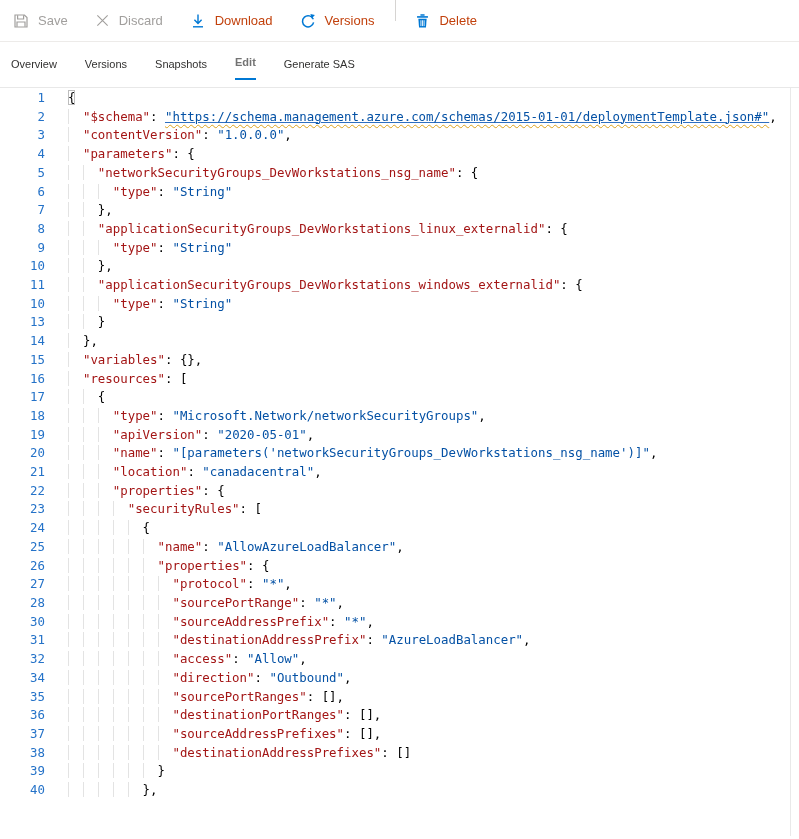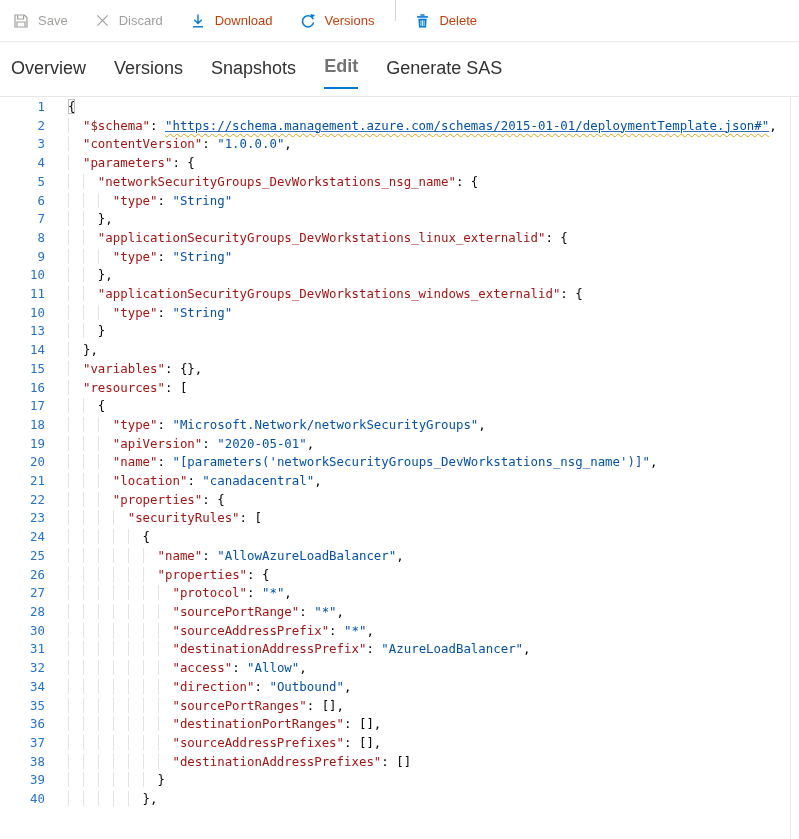--- a/index.html
+++ b/index.html
@@ -21,21 +21,21 @@
     font-size:13px; color:#c2410c;
     margin-right:27px; cursor:pointer; white-space:nowrap;
   }
   .tbtn.disabled { color:#a19f9d; cursor:default; }
   .tbtn svg { display:block; }
   .tsep { width:1px; height:21px; background:#d6d4d2; margin-right:19px; margin-left:-6px; }
 
   
   .tabbar {
     display:flex; align-items:flex-end;
-    padding:14px 0 0 11px; font-size:18px;
+    padding:14px 0 0 11px; font-size:11px;
   }
   .tab {
     margin-right:28px; padding-bottom:10px;
     color:#323130; cursor:pointer; white-space:nowrap;
   }
   .tab.active {
     font-weight:700; color:#737373;
     border-bottom:2px solid #0078d4;
   }
 

